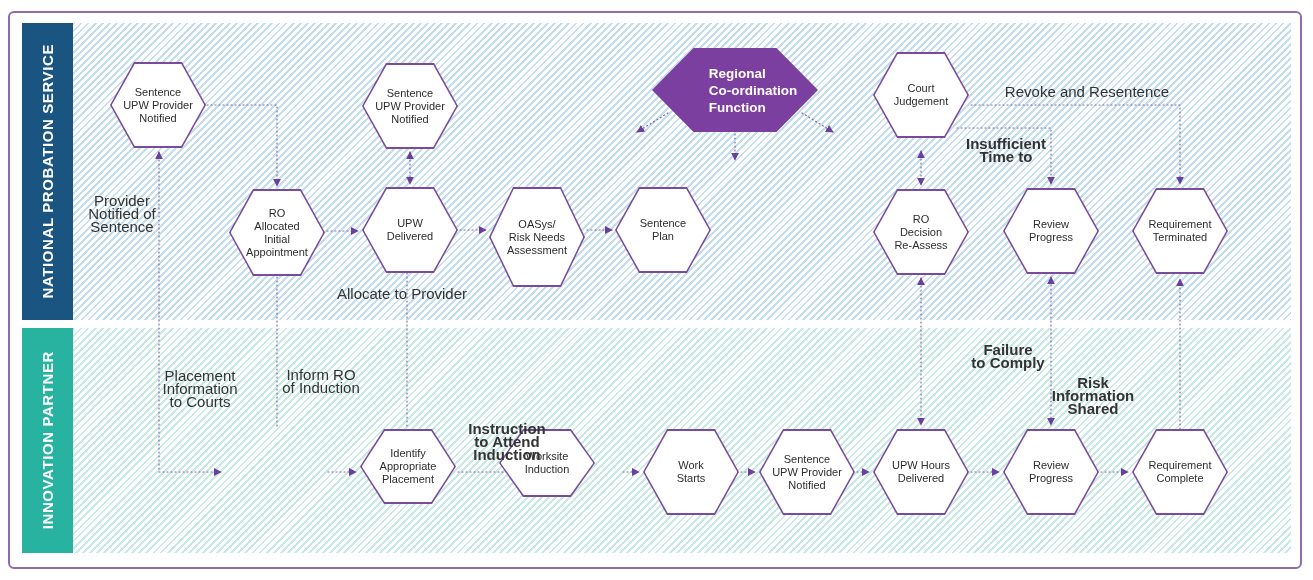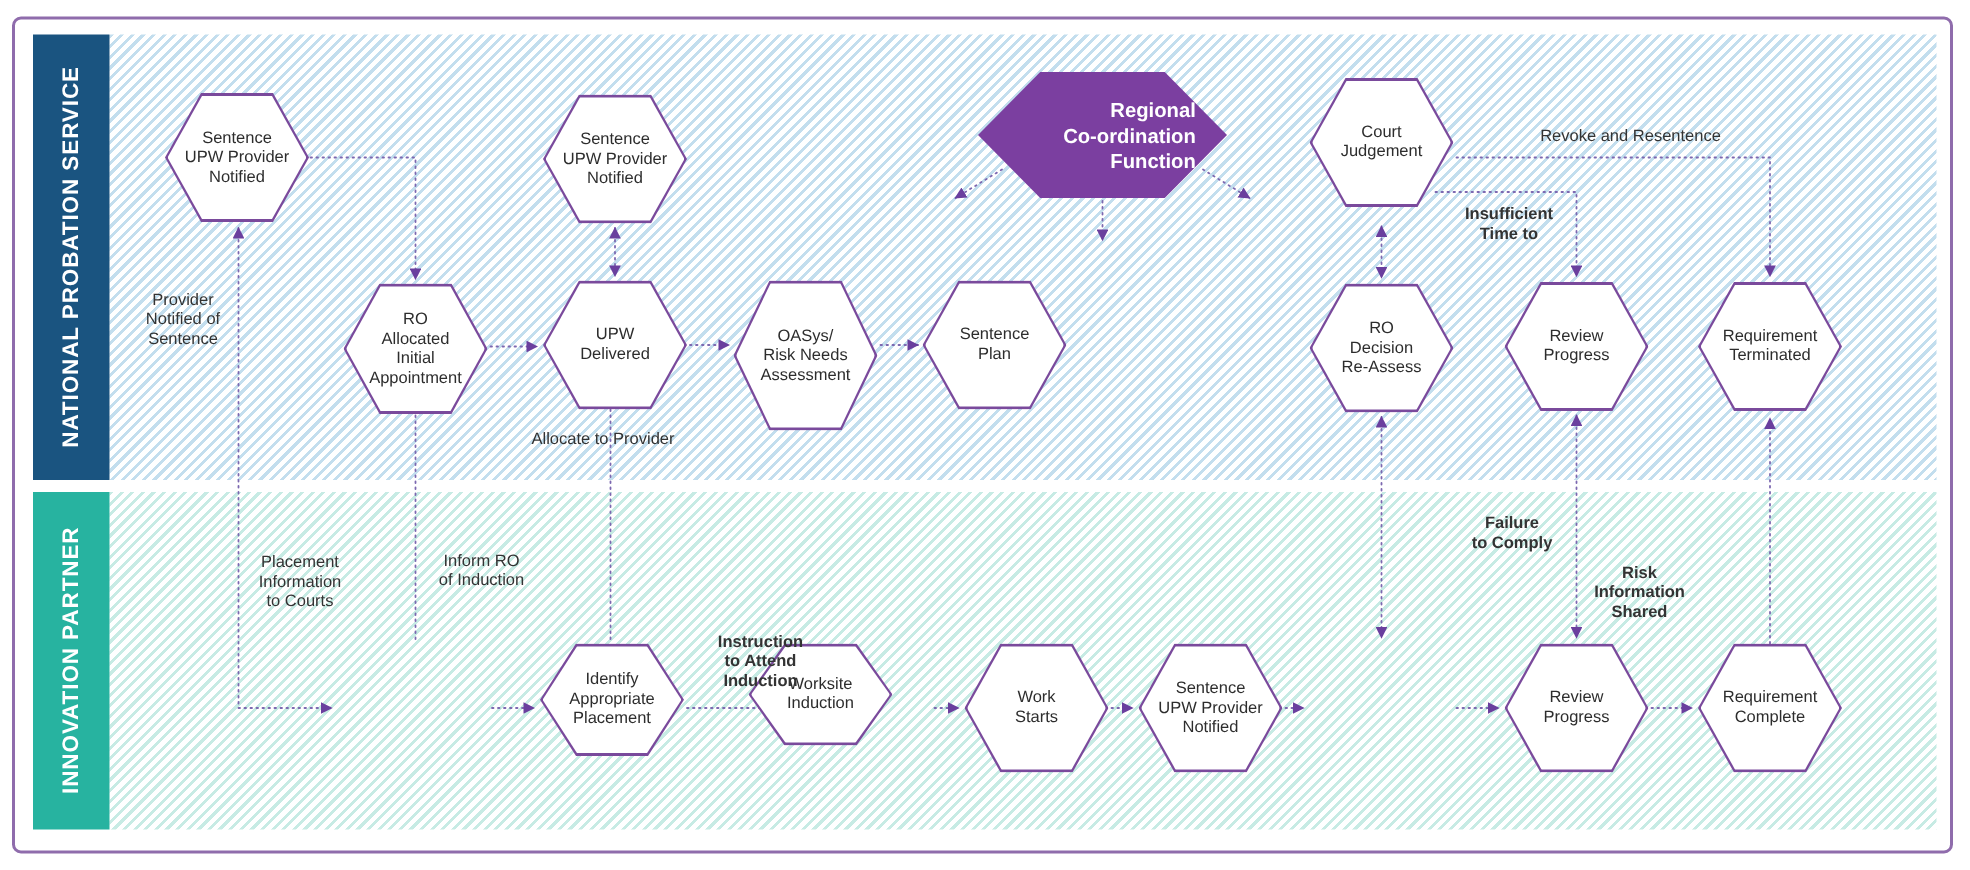--- a/index.html
+++ b/index.html
@@ -32,22 +32,22 @@
   .hex { position:absolute; clip-path:polygon(0 50%,25% 0,75% 0,100% 50%,75% 100%,25% 100%);
     background:var(--hex-border); }
   .hex-in { position:absolute; inset:1.7px;
     clip-path:polygon(0 50%,25% 0,75% 0,100% 50%,75% 100%,25% 100%);
     background:#fff; display:flex; align-items:center; justify-content:center; }
   .hex-label { font-size:11px; line-height:13px; color:#2d2d2d; text-align:center;
     white-space:pre-line; }
   .hexp { position:absolute; clip-path:polygon(0 50%,25% 0,75% 0,100% 50%,75% 100%,25% 100%);
     background:var(--purple); display:flex; align-items:center; justify-content:center; }
   .hexp span { color:#fff; font-weight:bold; font-size:13.5px; line-height:17px;
-    text-align:right; white-space:pre-line;margin-left:36px; }
-  .ann { position:absolute; transform:translateX(-50%); font-size:11px; line-height:13px;
+    text-align:left; white-space:pre-line;margin-left:36px; }
+  .ann { position:absolute; transform:translateX(-50%); font-size:15px; line-height:13px;
     color:var(--ink); text-align:center; white-space:pre-line; }
   .ann.bold { font-weight:bold; }
   svg.overlay { position:absolute; left:0; top:0; pointer-events:none; }
   .flow { fill:none; stroke:var(--line); stroke-width:1.2;
     stroke-dasharray:1 3; stroke-linecap:round; }
   #arr path { fill:var(--arrow); }
 </style>
 </head>
 <body>
 
@@ -187,20 +187,26 @@
 Starts</span>
       </div>
   </div>
   <div class="hex" style="left:759px;top:429px;width:96px;height:86px">
     <div class="hex-in">
         <span class="hex-label">Sentence
 UPW Provider
 Notified</span>
       </div>
   </div>
+  <div class="hex" style="left:873px;top:429px;width:96px;height:86px">
+    <div class="hex-in">
+        <span class="hex-label">UPW Hours
+Delivered</span>
+      </div>
+  </div>
   <div class="hex" style="left:1003px;top:429px;width:96px;height:86px">
     <div class="hex-in">
         <span class="hex-label">Review
 Progress</span>
       </div>
   </div>
   <div class="hex" style="left:1132px;top:429px;width:96px;height:86px">
     <div class="hex-in">
         <span class="hex-label">Requirement
 Complete</span>

